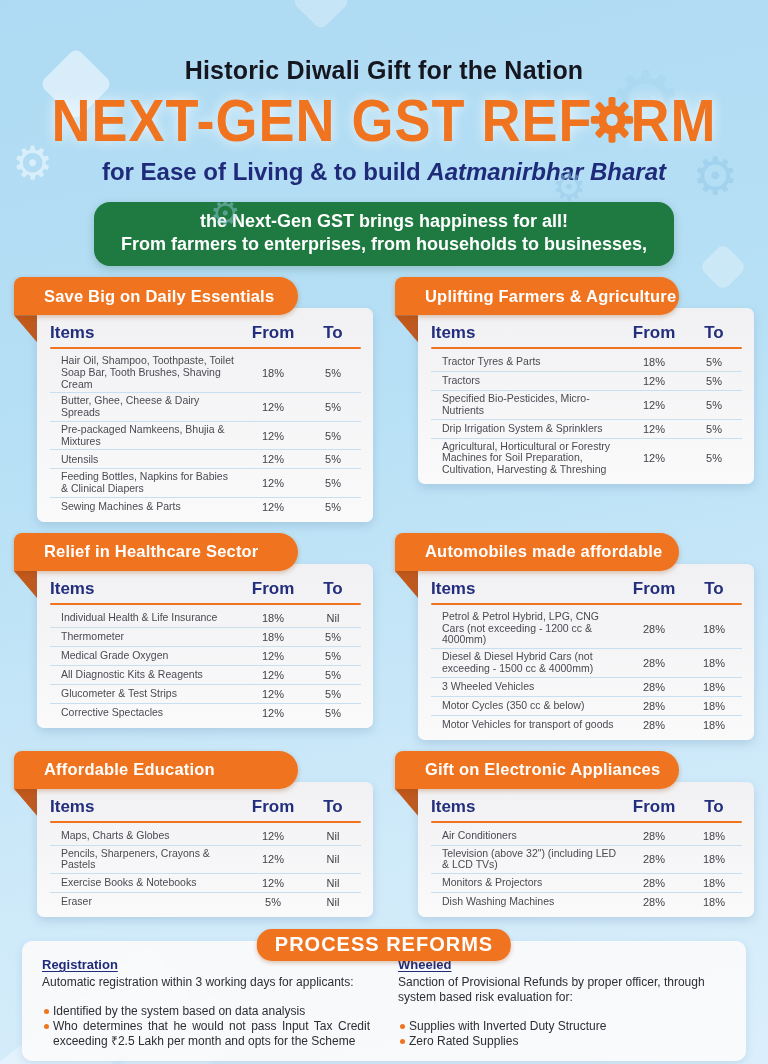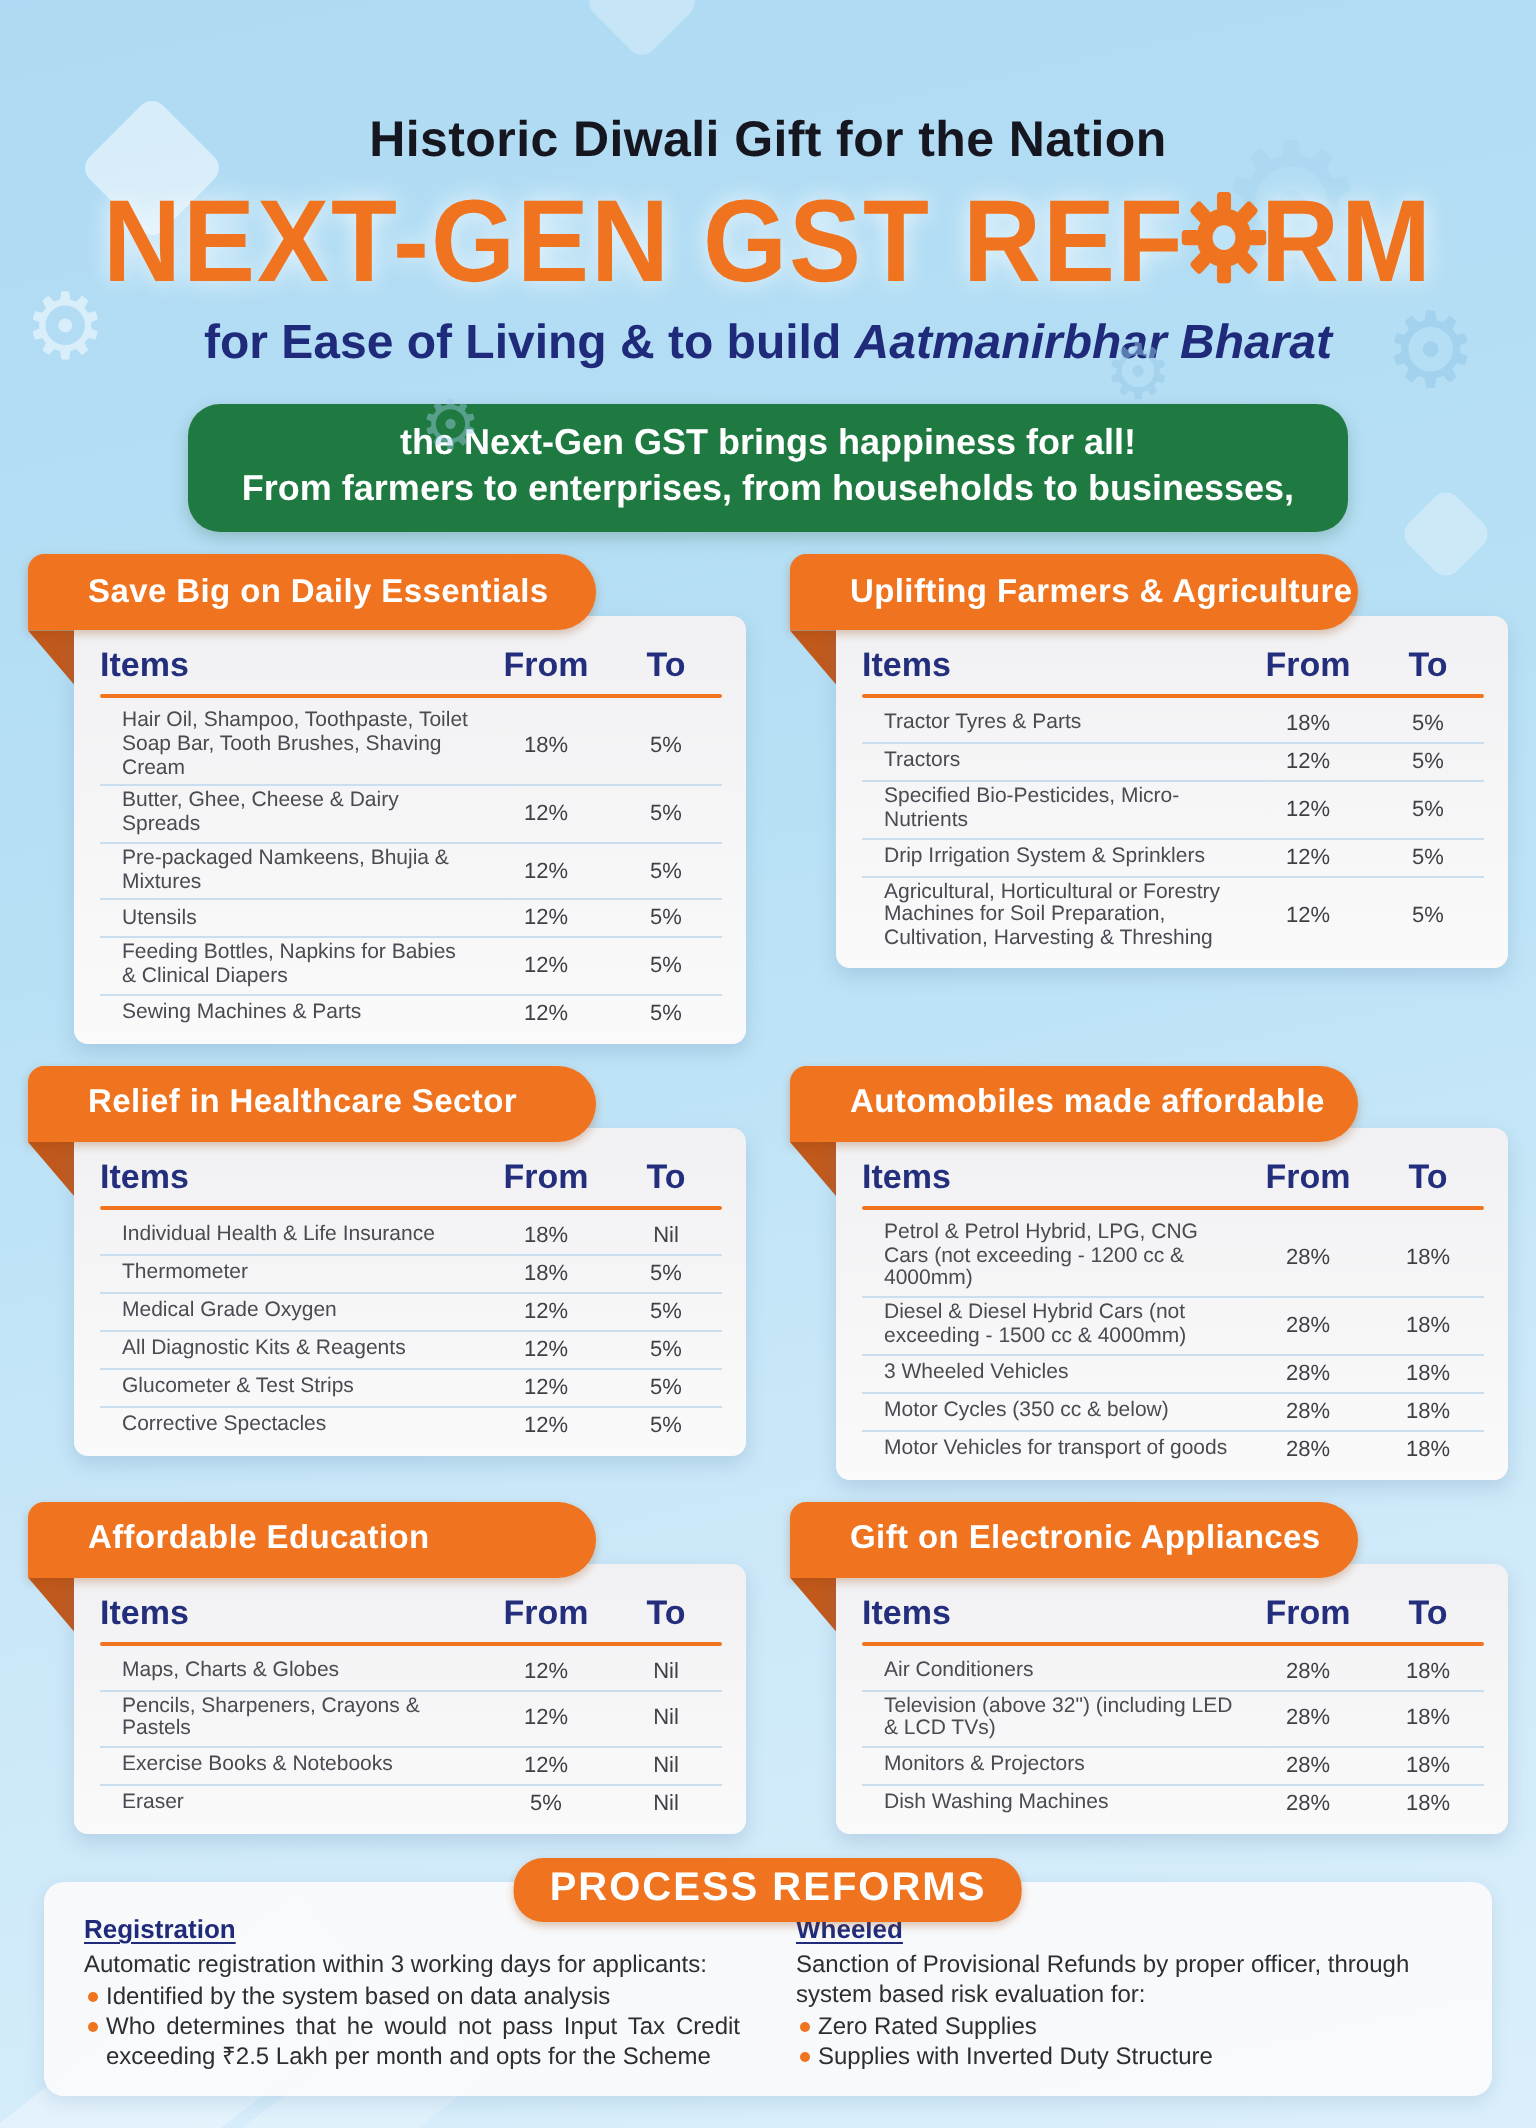--- a/index.html
+++ b/index.html
@@ -68,21 +68,21 @@
     border-radius:10px;box-shadow:0 3px 9px rgba(90,130,170,.18);
     padding:16px 20px 12px;display:flex;gap:28px;}
   .badge{position:absolute;top:-12px;left:50%;transform:translateX(-50%);
     background:#f0741f;color:#fff;font-size:20px;font-weight:bold;letter-spacing:1px;
     padding:4px 18px 5px;border-radius:15px;white-space:nowrap;
     box-shadow:0 2px 4px rgba(150,70,10,.3);}
   .pcol{flex:1;min-width:0;}
   .pheading{font-size:13px;font-weight:bold;color:#1f2b7a;
     text-decoration:underline;text-underline-offset:2px;margin-bottom:3px;}
   .pintro{font-size:12px;color:#2d2d33;line-height:1.25;}
-  .pbullets{margin-top:1px;}
+  .pbullets{margin-top:14px;}
   .pbullet{display:flex;font-size:12px;color:#2d2d33;line-height:1.25;text-align:justify;}
   .pbullet .dot{flex:0 0 auto;width:5px;height:5px;border-radius:50%;background:#f0741f;
     margin:5px 4px 0 2px;}
 </style>
 </head>
 <body>
 
 <div class="page">
 
   <div class="deco diamond d1"></div>
@@ -414,24 +414,24 @@
         </div>
     </div>
 
     <div class="pcol">
       <div class="pheading">Wheeled</div>
       <div class="pintro">Sanction of Provisional Refunds by proper officer, through system based risk evaluation for:</div>
       <div class="pbullets">
 
           <div class="pbullet">
             <span class="dot"></span>
-            <span>Zero Rated Supplies</span>
+            <span>Supplies with Inverted Duty Structure</span>
           </div>
 
           <div class="pbullet">
             <span class="dot"></span>
-            <span>Supplies with Inverted Duty Structure</span>
+            <span>Zero Rated Supplies</span>
           </div>
         </div>
     </div>
   </div>
 
 </div>
 
 </body></html>

